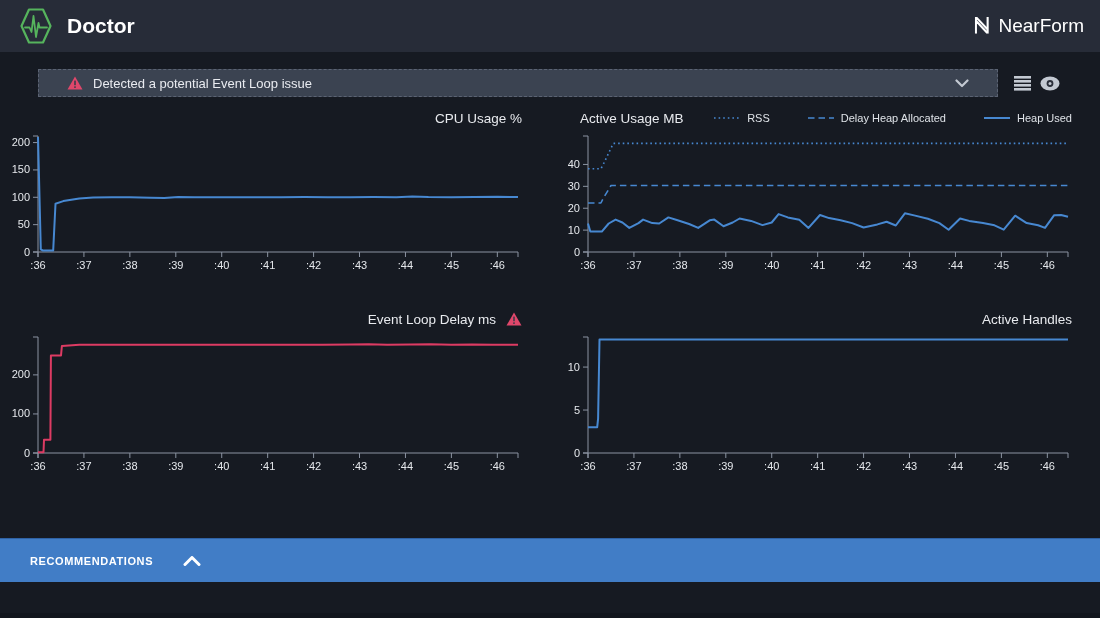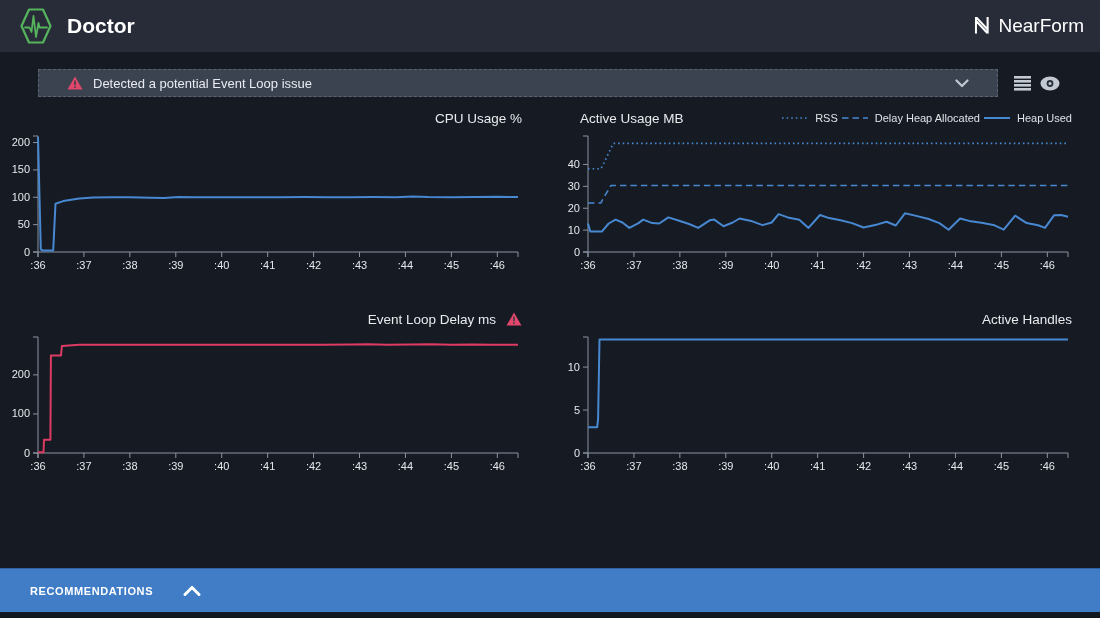--- a/index.html
+++ b/index.html
@@ -28,27 +28,27 @@
   .icon-btn.eye{left:1038px;}
   
   .panel{position:absolute;width:528px;}
   .panel.cpu{left:10px;top:108px;}
   .panel.mem{left:560px;top:108px;}
   .panel.eld{left:10px;top:309px;}
   .panel.ah{left:560px;top:309px;}
   .panel-header{display:flex;align-items:center;height:20px;padding-left:20px;padding-right:16px;justify-content:flex-end;}
   .chart-title{color:#e8eaee;font-size:13.5px;}
   .title-warn{margin-left:10px;display:inline-flex;}
-  .legend{margin-left:auto;display:flex;align-items:center;gap:4px;}
+  .legend{margin-left:auto;display:flex;align-items:center;gap:38px;}
   .legend-item{display:flex;align-items:center;gap:7px;cursor:pointer;}
   .legend-item span{color:#dfe3e8;font-size:11px;}
   svg.plot{display:block;margin-top:2px;}
   svg text{font-family:"Liberation Sans",sans-serif;fill:#e5e8ec;font-size:11px;}
   
-  .rec-bar{position:absolute;top:568px;left:0;width:1100px;height:44px;background:#417dc6;
+  .rec-bar{position:absolute;top:538px;left:0;width:1100px;height:44px;background:#417dc6;
        border-top:1px solid #2f62a5;display:flex;align-items:center;gap:30px;
        padding-left:30px;box-sizing:border-box;cursor:pointer;}
   .rec-label{color:#ffffff;font-size:11px;font-weight:bold;letter-spacing:0.6px;}
   .bottom-strip{position:absolute;top:613px;left:0;width:1100px;height:5px;background:#12161d;}
 </style>
 </head>
 <body>
 
 <header class="hdr">
   <div class="brand-left">

